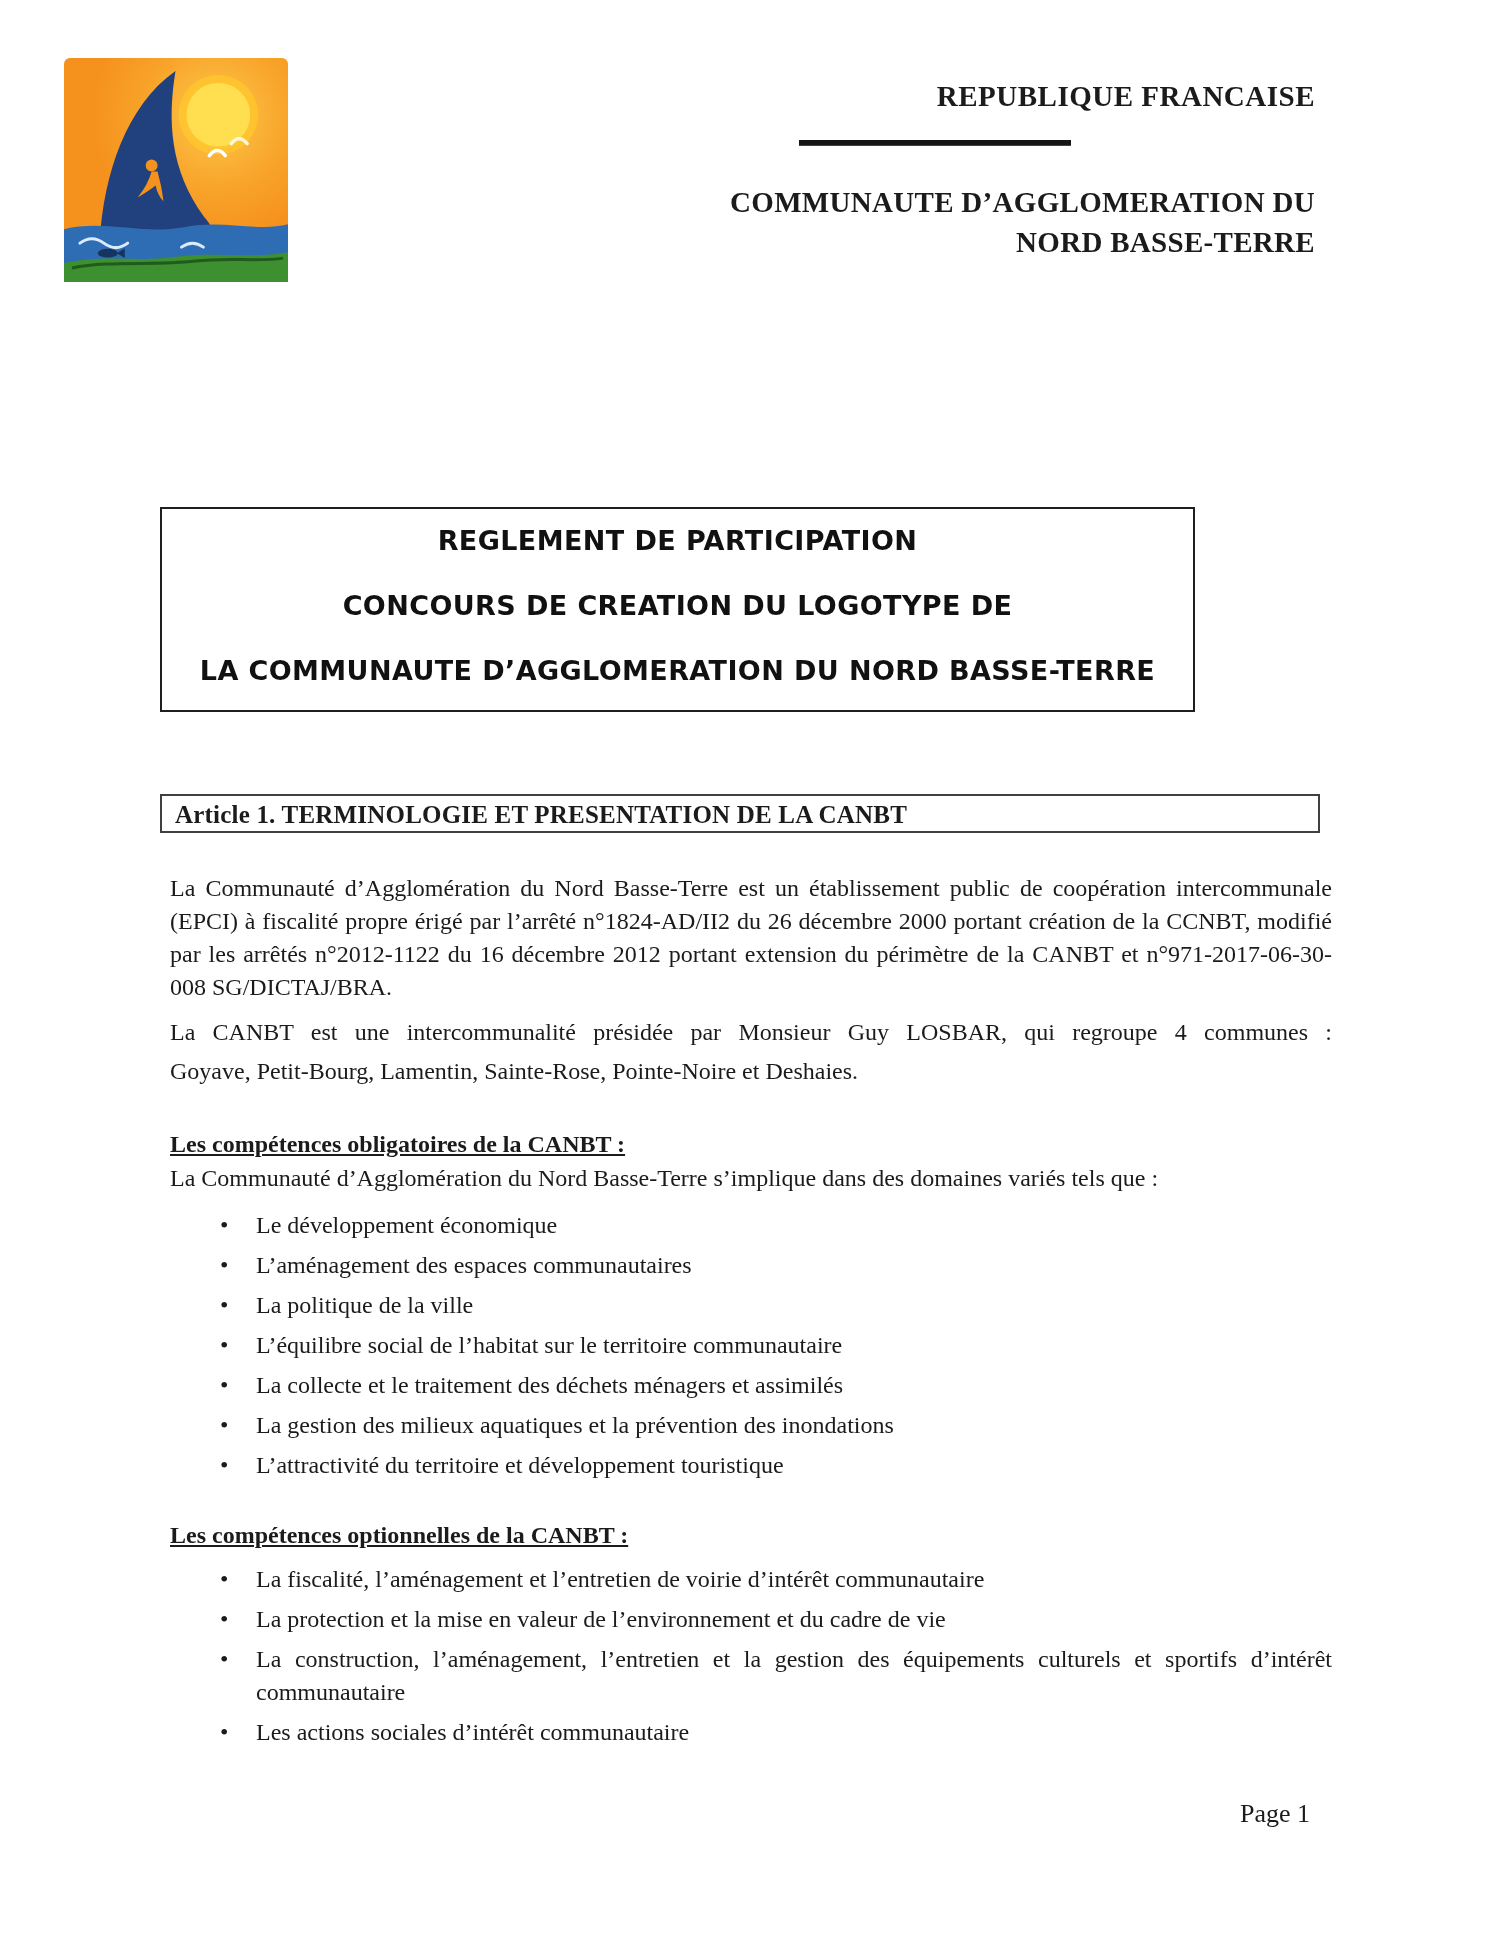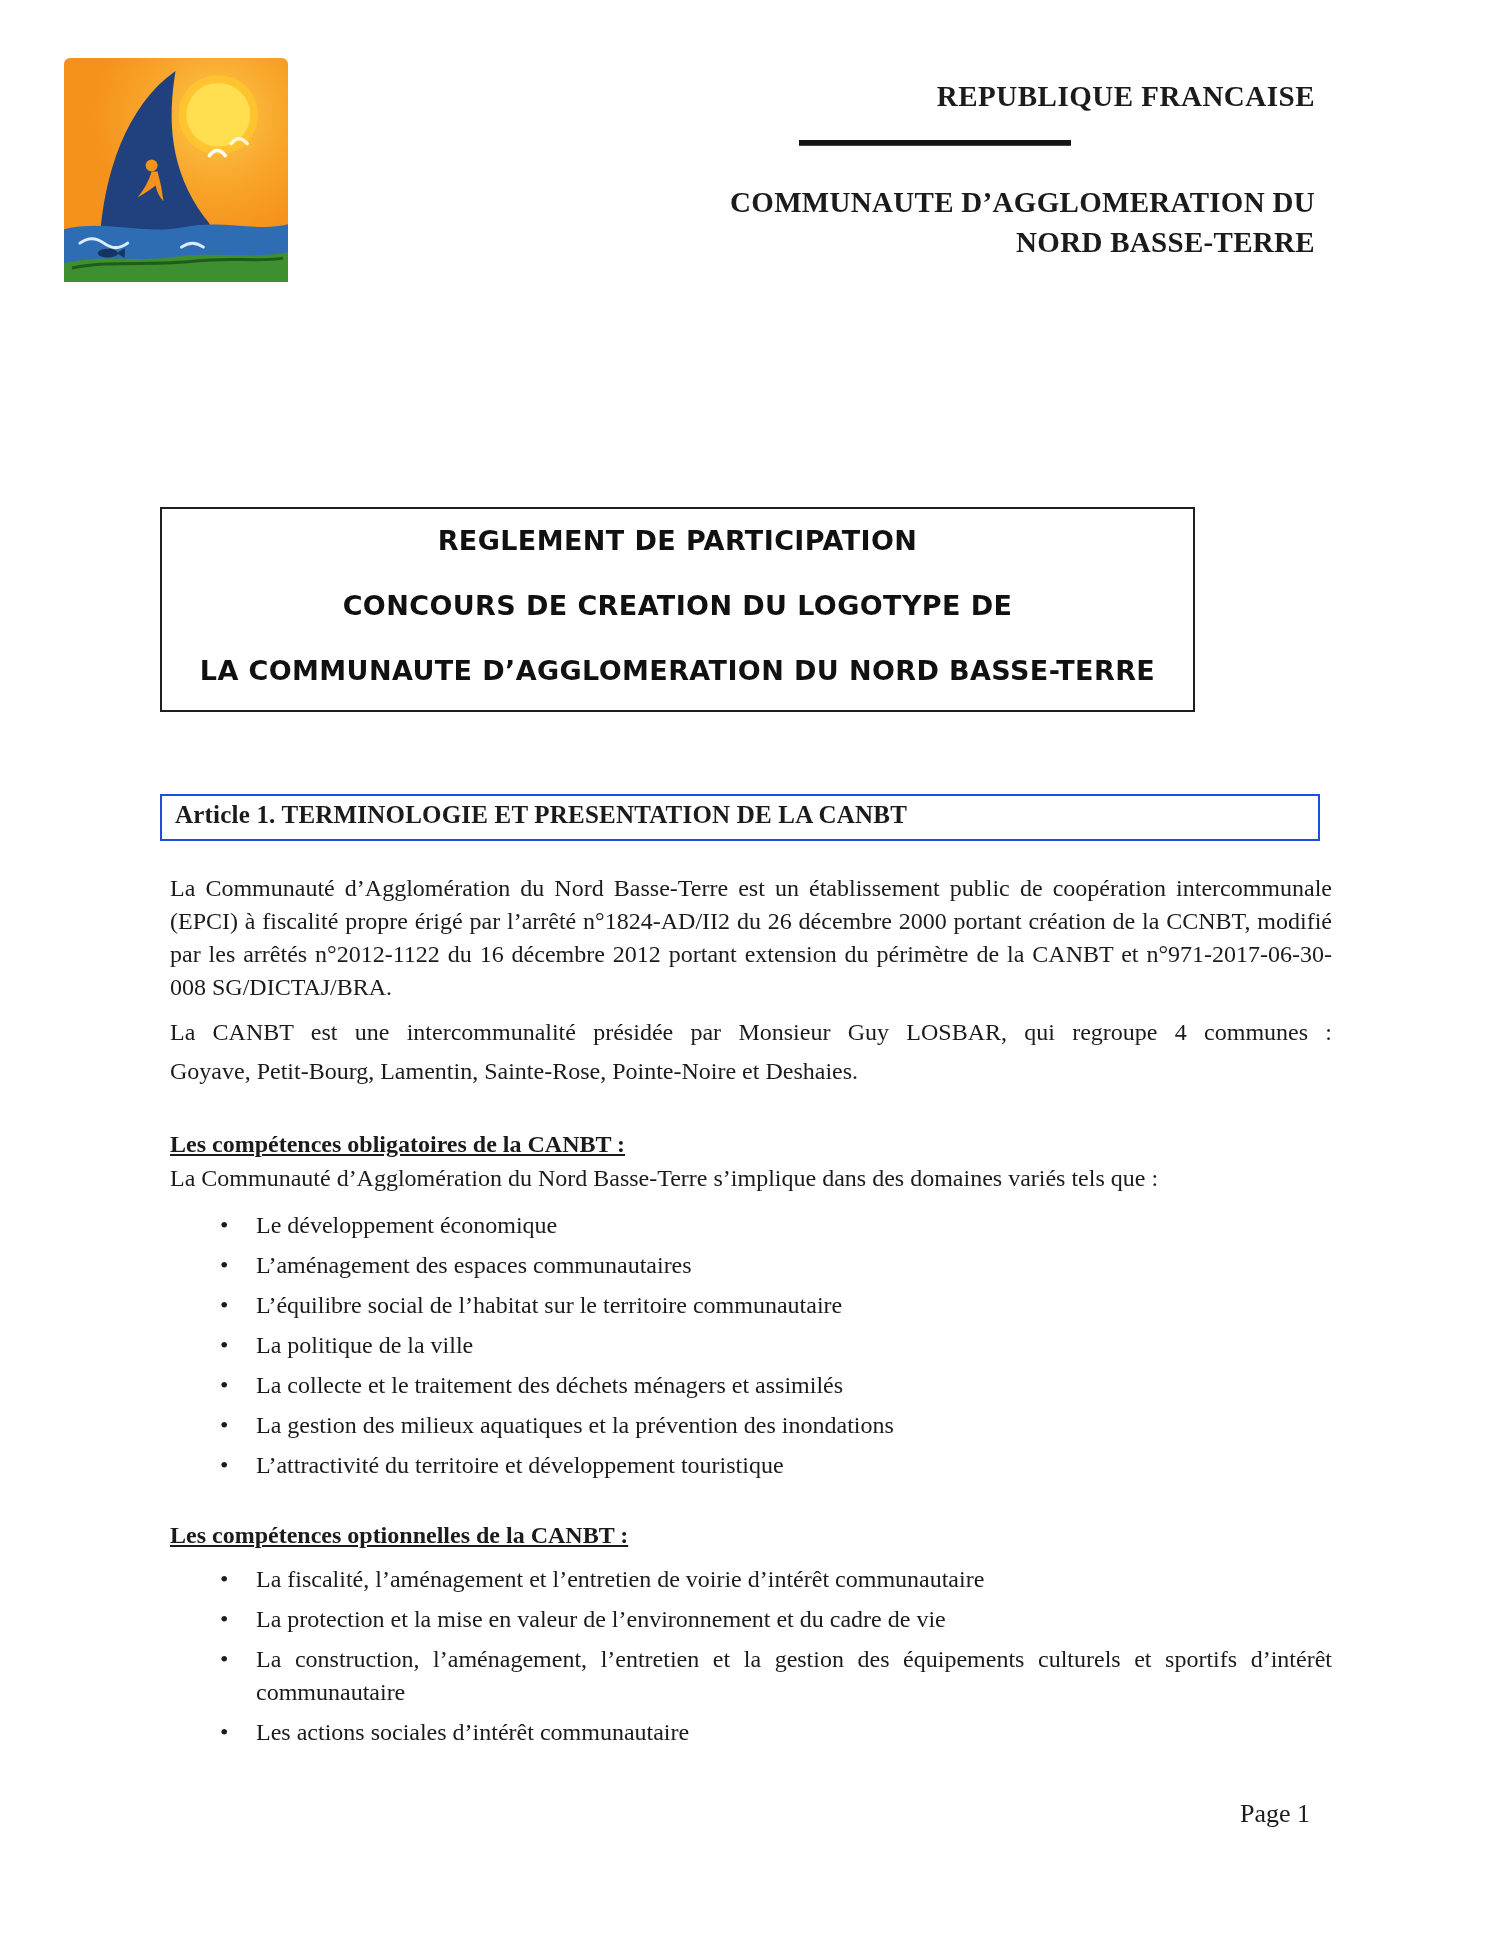--- a/index.html
+++ b/index.html
@@ -57,22 +57,22 @@
     font-size:27px;
     letter-spacing:0.4px;
     color:#111;
   }
   .title-box .title-line{ margin-bottom:34px; }
   .title-box .title-line:last-child{ margin-bottom:0; }
 
   
   .article-box{
     position:absolute; left:160px; top:794px; width:1160px;
-    border:2px solid #1d4ed8;
-    padding:5px 13px 10px 13px;
+    border:2px solid #404040;
+    padding:5px 13px 2px 13px;
     font-size:25px; font-weight:bold;
     letter-spacing:0.2px;
   }
 
   
   .body-content{
     position:absolute; left:170px; top:872px; width:1162px;
     font-size:24px;
   }
   .sub-heading{
@@ -184,22 +184,22 @@
 
     <div class="para-justify">La Communauté d’Agglomération du Nord Basse-Terre est un établissement public de coopération intercommunale (EPCI) à fiscalité propre érigé par l’arrêté n°1824-AD/II2 du 26 décembre 2000 portant création de la CCNBT, modifié par les arrêtés n°2012-1122 du 16 décembre 2012 portant extension du périmètre de la CANBT et n°971-2017-06-30-008 SG/DICTAJ/BRA.</div>
     <div class="line-justify-full">La CANBT est une intercommunalité présidée par Monsieur Guy LOSBAR, qui regroupe 4 communes :</div>
     <div class="line-plain">Goyave, Petit-Bourg, Lamentin, Sainte-Rose, Pointe-Noire et Deshaies.</div>
 
     <div class="sec-heading">Les compétences obligatoires de la CANBT :</div>
     <div class="sec-intro">La Communauté d’Agglomération du Nord Basse-Terre s’implique dans des domaines variés tels que :</div>
     <ul class="bullet-list">
       <li>Le développement économique</li>
       <li>L’aménagement des espaces communautaires</li>
+      <li>La politique de la ville</li>
       <li>L’équilibre social de l’habitat sur le territoire communautaire</li>
-      <li>La politique de la ville</li>
       <li>La collecte et le traitement des déchets ménagers et assimilés</li>
       <li>La gestion des milieux aquatiques et la prévention des inondations</li>
       <li>L’attractivité du territoire et développement touristique</li>
     </ul>
 
     <div class="sec-heading">Les compétences optionnelles de la CANBT :</div>
     <ul class="bullet-list loose">
       <li>La fiscalité, l’aménagement et l’entretien de voirie d’intérêt communautaire</li>
       <li>La protection et la mise en valeur de l’environnement et du cadre de vie</li>
       <li>La construction, l’aménagement, l’entretien et la gestion des équipements culturels et sportifs d’intérêt communautaire</li>

